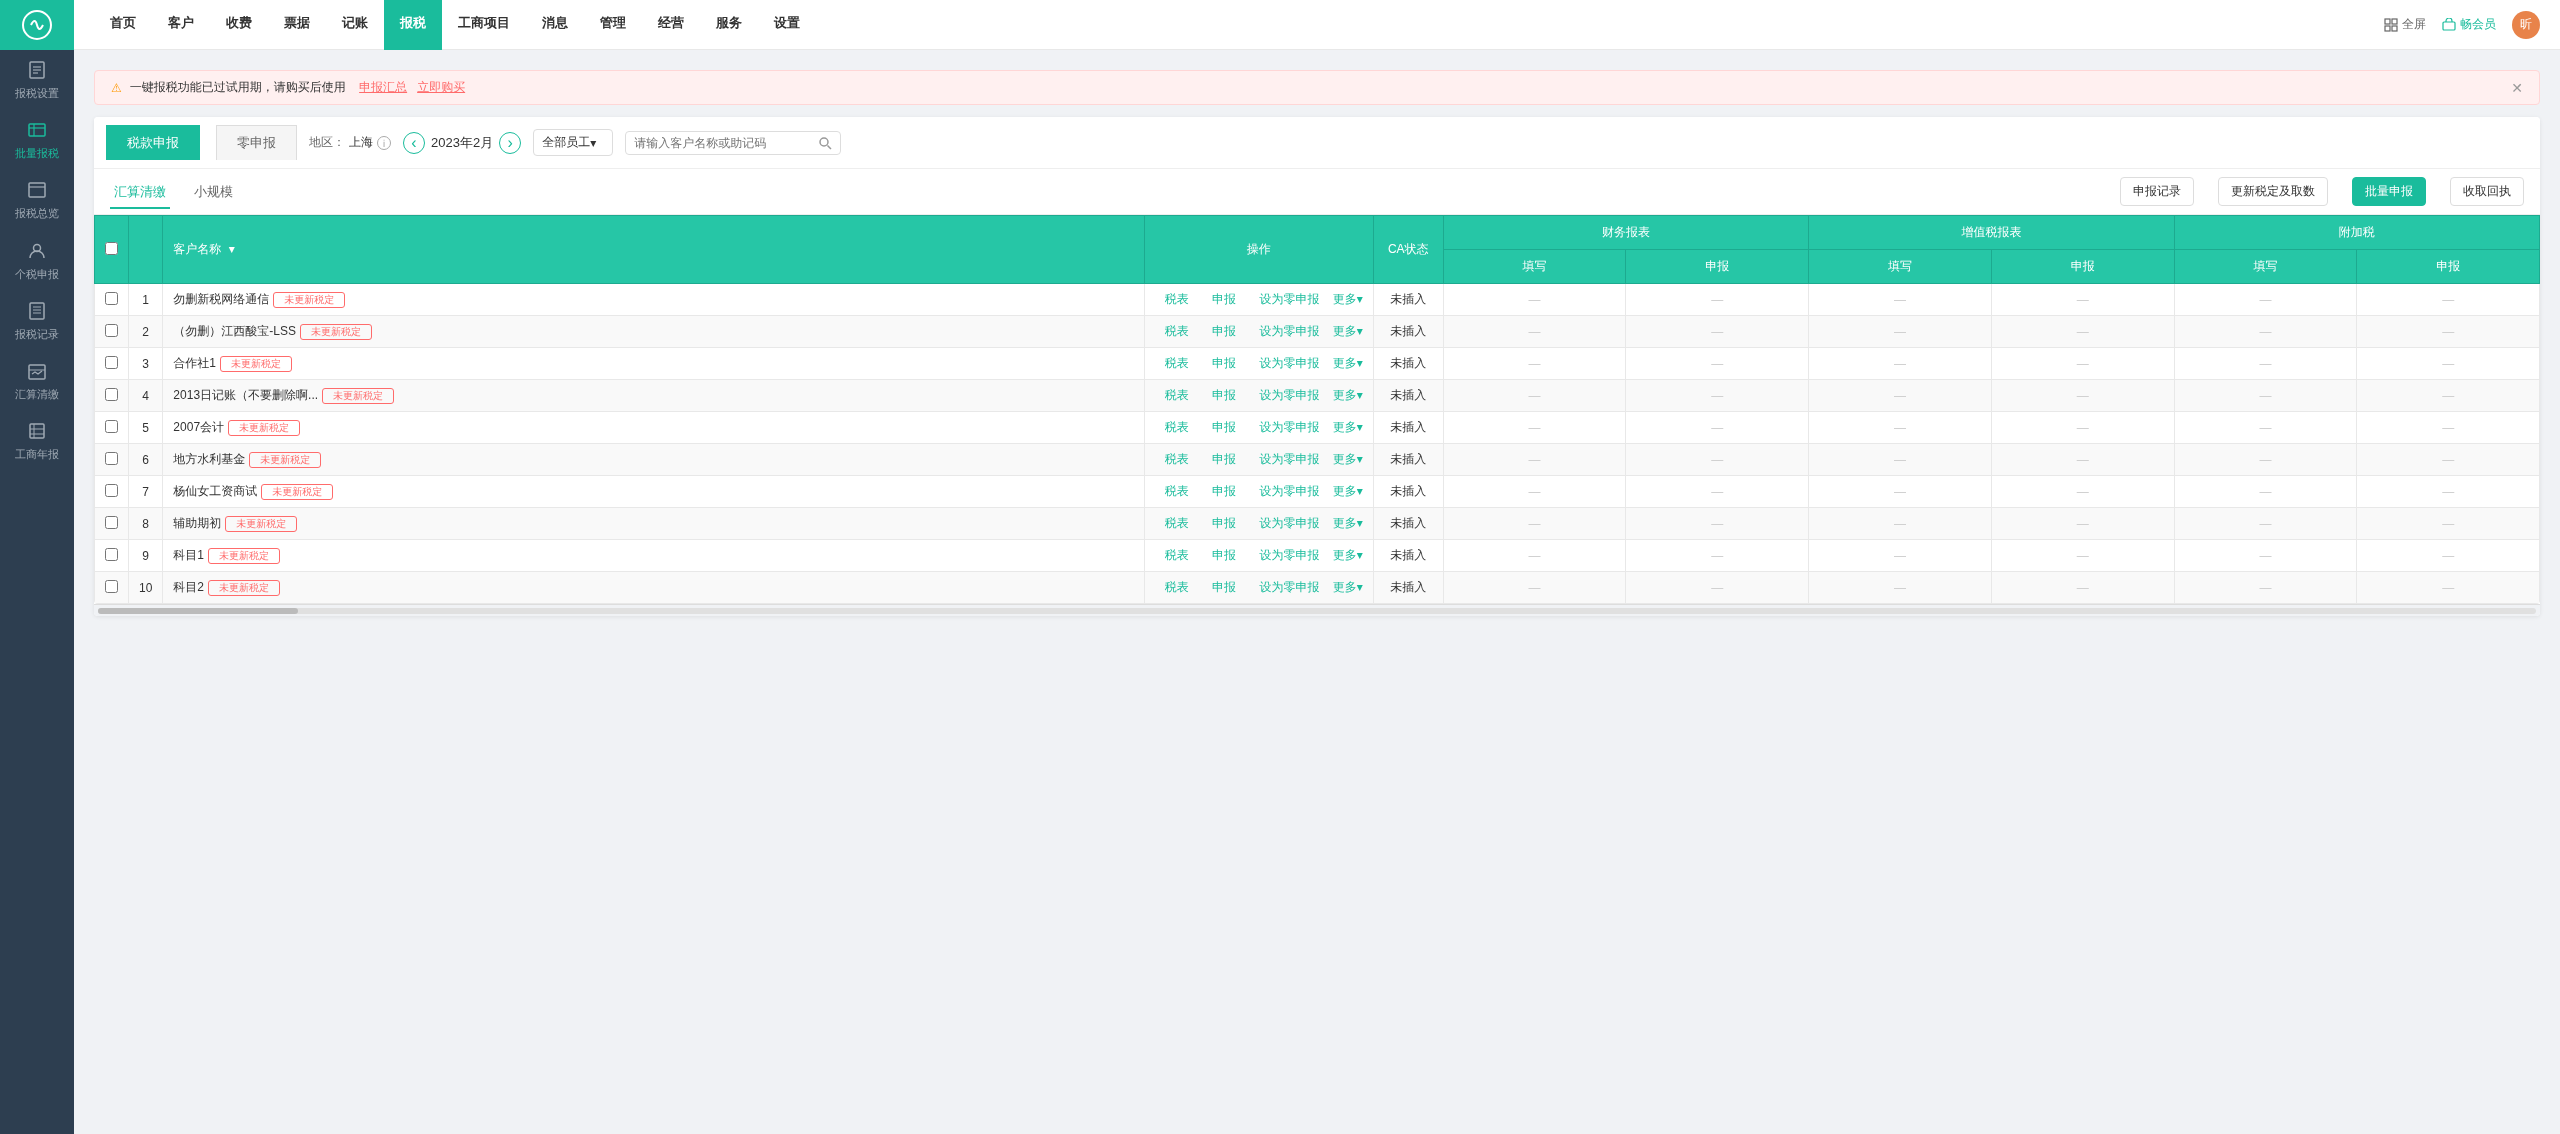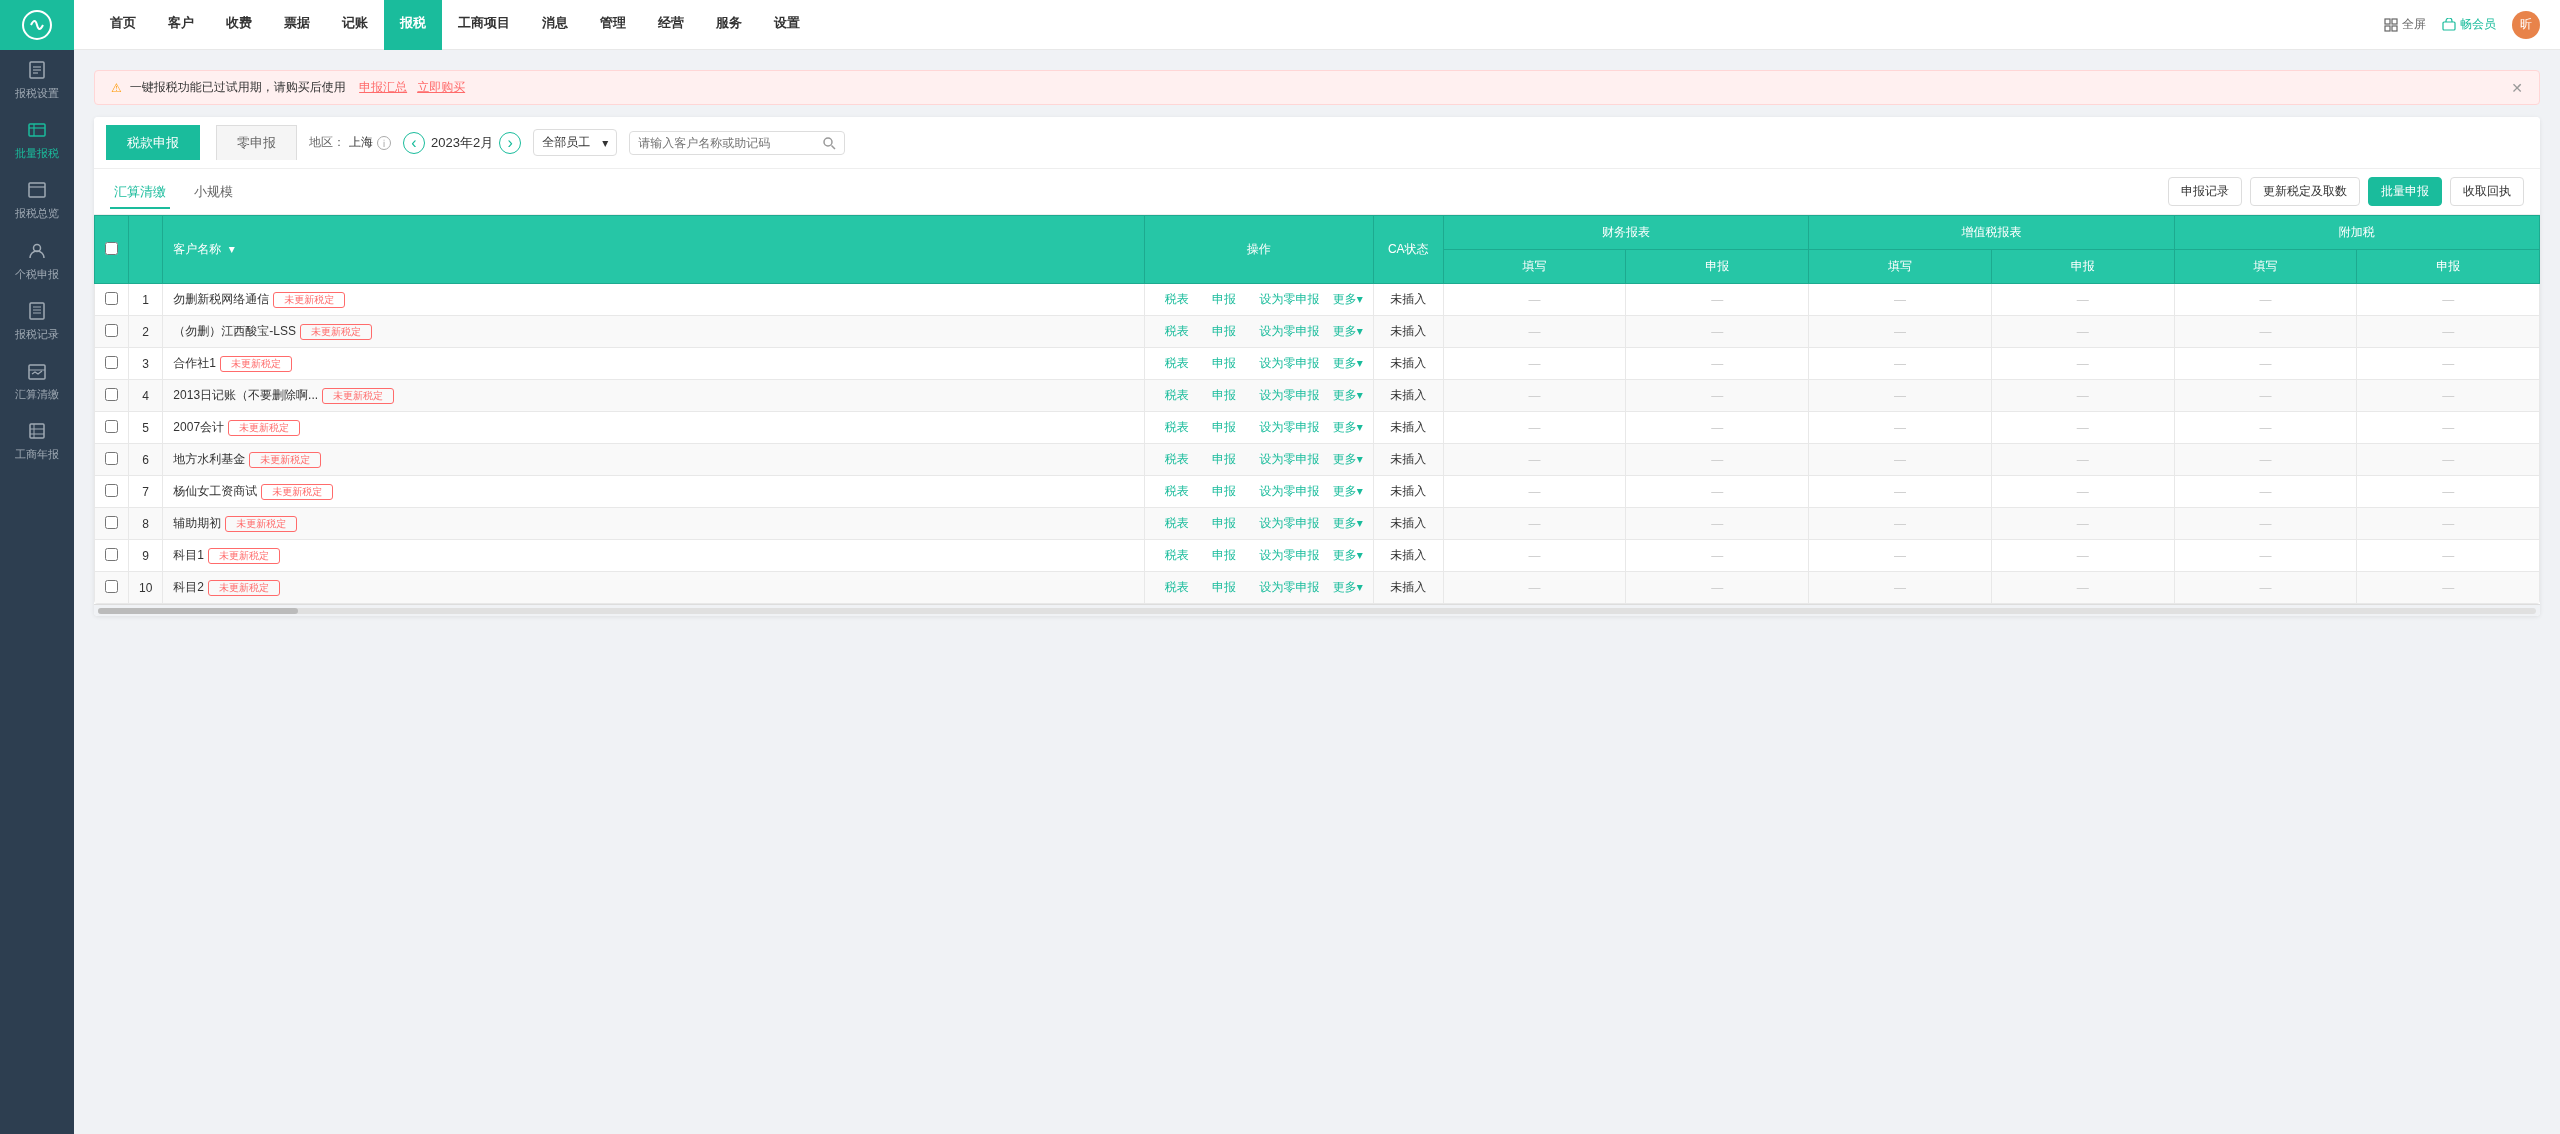--- a/index.html
+++ b/index.html
@@ -153,21 +153,21 @@
     .date-nav {
       display: flex; align-items: center; gap: 6px; font-size: 13px; color: #333;
     }
     .date-arrow {
       cursor: pointer; color: #1abc9c; font-size: 16px;
       width: 22px; height: 22px; border-radius: 50%; border: 1px solid #1abc9c;
       display: flex; align-items: center; justify-content: center;
     }
     .dept-select {
       border: 1px solid #ddd; border-radius: 4px; padding: 4px 8px;
-      font-size: 12px; color: #333; display: flex; align-items: center; gap: 12px;
+      font-size: 12px; color: #333; display: flex; align-items: center; gap: 0;
       cursor: pointer; background: #fff; min-width: 80px;
     }
     .search-input-wrap {
       border: 1px solid #ddd; border-radius: 4px; padding: 4px 8px;
       display: flex; align-items: center; gap: 4px; background: #fff;
       min-width: 200px;
     }
     .search-input-wrap input {
       border: none; outline: none; font-size: 12px; color: #999; width: 180px;
     }
@@ -453,21 +453,21 @@
               <line x1="9.5" y1="9.5" x2="13" y2="13" stroke="#999" stroke-width="1.5"></line>
             </svg>
           </div>
         </div>
 
         <div style="display:flex;align-items:center;justify-content:space-between;padding:0 16px;background:#fff;border-bottom:1px solid #eee;">
           <div class="sub-tabs" style="border-bottom:none;padding:0;margin:0;">
             <div class="sub-tab active">汇算清缴</div>
             <div class="sub-tab">小规模</div>
           </div>
-          <div style="display:flex;gap:8px;padding:8px 0;">
+          <div style="display:flex;gap:24px;padding:8px 0;">
             <button class="action-btn">申报记录</button>
             <button class="action-btn">更新税定及取数</button>
             <button class="action-btn primary">批量申报</button>
             <button class="action-btn">收取回执</button>
           </div>
         </div>
 
         <div class="table-wrapper">
           <table class="data-table">
             <thead>

